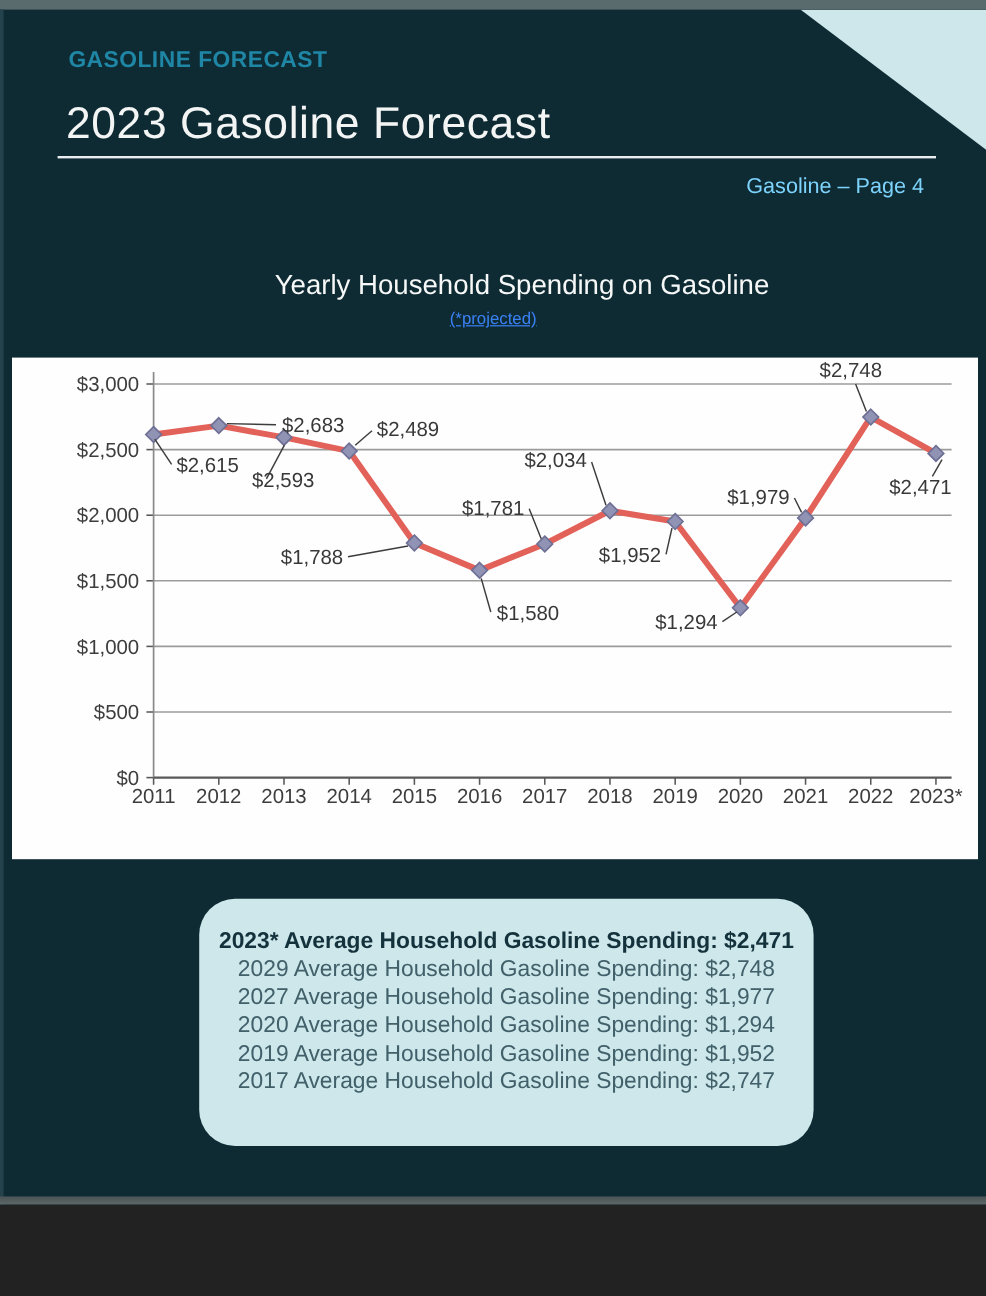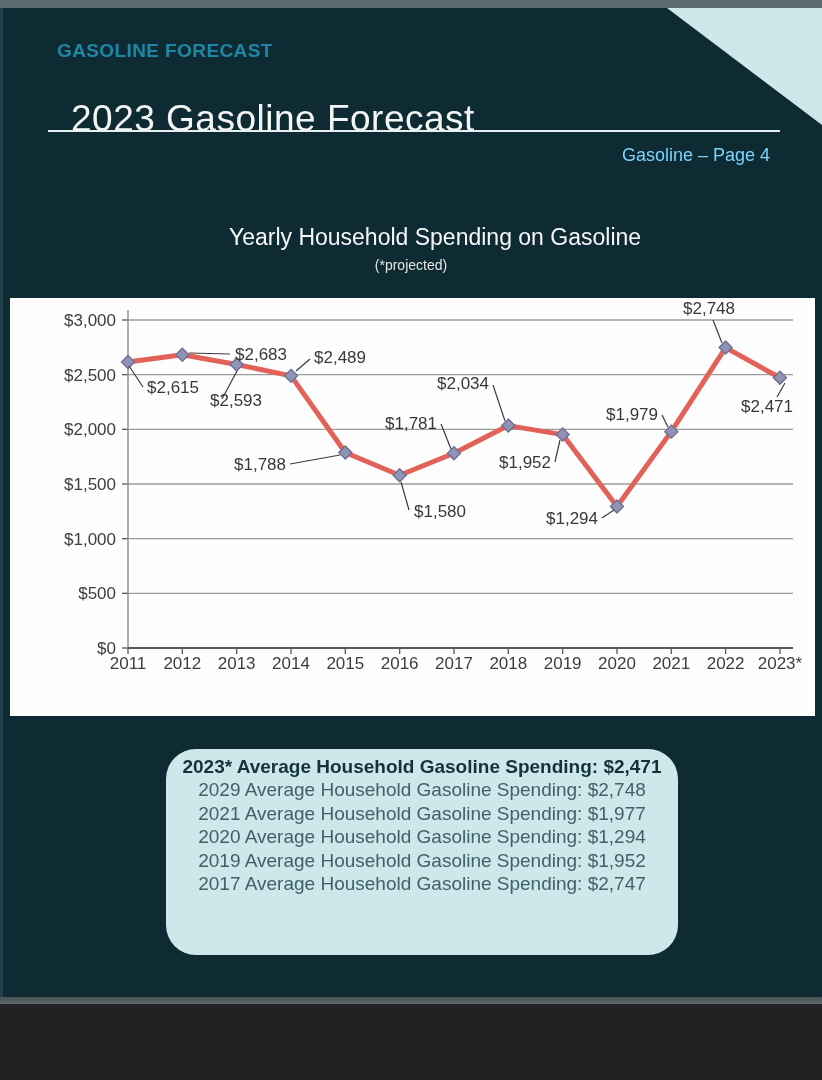--- a/index.html
+++ b/index.html
@@ -6,35 +6,35 @@
   .page{position:relative;width:822px;height:1004px;background:#0e2b34;overflow:hidden;
         font-family:"Liberation Sans",sans-serif;}
   .top-strip{position:absolute;top:0;left:0;width:822px;height:8px;background:#5a6b6e;}
   .left-strip{position:absolute;top:8px;left:0;width:3px;height:1066px;background:#24424c;}
   .bottom-strip{position:absolute;bottom:0;left:0;width:822px;height:7px;
         background:linear-gradient(#495355,#5e6869);}
   .corner-triangle{position:absolute;top:8px;right:0;width:155px;height:117px;background:#cde7eb;
         -webkit-clip-path:polygon(0 0,100% 0,100% 100%);clip-path:polygon(0 0,100% 0,100% 100%);}
   .kicker{position:absolute;left:57px;top:40px;font-size:19px;font-weight:bold;
         color:#1f87a5;letter-spacing:.4px;}
-  .page-title{position:absolute;left:55px;top:82px;margin:16px;font-size:37px;font-weight:400;
+  .page-title{position:absolute;left:55px;top:82px;margin:0;font-size:37px;font-weight:400;
         color:#f3f5f5;letter-spacing:.5px;}
   .header-rule{position:absolute;left:48px;top:130px;width:732px;height:2px;background:#e9eff0;}
   .pageref{position:absolute;top:145px;left:0;width:770px;text-align:right;
         font-size:18px;color:#7dd3fc;}
   .chart-title{position:absolute;top:224px;left:0;width:822px;text-align:center;
         font-size:23px;color:#f6f8f8;margin-left:24px;}
   .chart-subtitle{position:absolute;top:257px;left:0;width:822px;text-align:center;
-        font-size:14px;color:#e5e5e5;}
+        font-size:14px;color:#3b82f6;text-decoration:underline;}
   .chart-panel{position:absolute;left:10px;top:298px;width:805px;height:418px;background:#fefefe;}
   .chart-panel svg{display:block;width:805px;height:418px;overflow:visible;}
   .axis-label{font-family:"Liberation Sans",sans-serif;font-size:17px;fill:#3d3d3d;}
   .callout-label{font-family:"Liberation Sans",sans-serif;font-size:17px;fill:#383838;}
   .summary-box{position:absolute;left:166px;top:749px;width:512px;height:206px;
-        background:#cde7eb;border-radius:30px;box-sizing:border-box;padding-top:6px;
+        background:#cde7eb;border-radius:30px;box-sizing:border-box;padding-top:24px;
         text-align:center;}
   .summary-line{font-size:19px;line-height:23.4px;color:#41606a;}
   .summary-line.bold{font-weight:bold;color:#14323c;}
   .footer-rule{position:absolute;left:48px;top:1027px;width:731px;height:2px;background:#e2e9ea;}
   .logo{position:absolute;left:46px;top:1035px;display:flex;align-items:center;}
   .logo-icon{width:36px;height:36px;}
   .logo-textwrap{margin-left:5px;}
   .logo-text{font-size:27px;font-weight:bold;color:#fbfcfc;line-height:21px;letter-spacing:.2px;}
   .logo-tagline{font-size:9.5px;color:#c9d2d4;margin-left:15px;margin-top:18px;font-style:italic;}
   .page-number{position:absolute;top:1036px;left:0;width:768px;text-align:right;
@@ -153,21 +153,21 @@
           <text x="699" y="16" text-anchor="middle" class="callout-label">$2,748</text>
           <polyline points="767,99 775,85" fill="none" stroke="#3c3c3c" stroke-width="1.2"></polyline>
           <text x="757" y="114" text-anchor="middle" class="callout-label">$2,471</text>
         </g>
       </svg>
   </div>
 
   <div class="summary-box" id="summary-box">
       <div class="summary-line bold">2023* Average Household Gasoline Spending: $2,471</div>
       <div class="summary-line">2029 Average Household Gasoline Spending: $2,748</div>
-      <div class="summary-line">2021 Average Household Gasoline Spending: $1,977</div>
+      <div class="summary-line">2027 Average Household Gasoline Spending: $1,977</div>
       <div class="summary-line">2020 Average Household Gasoline Spending: $1,294</div>
       <div class="summary-line">2019 Average Household Gasoline Spending: $1,952</div>
       <div class="summary-line">2017 Average Household Gasoline Spending: $2,747</div>
     </div>
 
   <div class="footer-rule"></div>
   <div class="logo">
     <svg class="logo-icon" viewBox="0 0 36 36">
       <circle cx="18" cy="18" r="15.3" fill="none" stroke="#fbfcfc" stroke-width="2.4"></circle>
       <path d="M11 26 C 12 15.5, 20 9.5, 27.5 12.5 L 23.5 17 C 18.5 14.5, 15 18.5, 14.5 26 Z" fill="#fbfcfc"></path>

